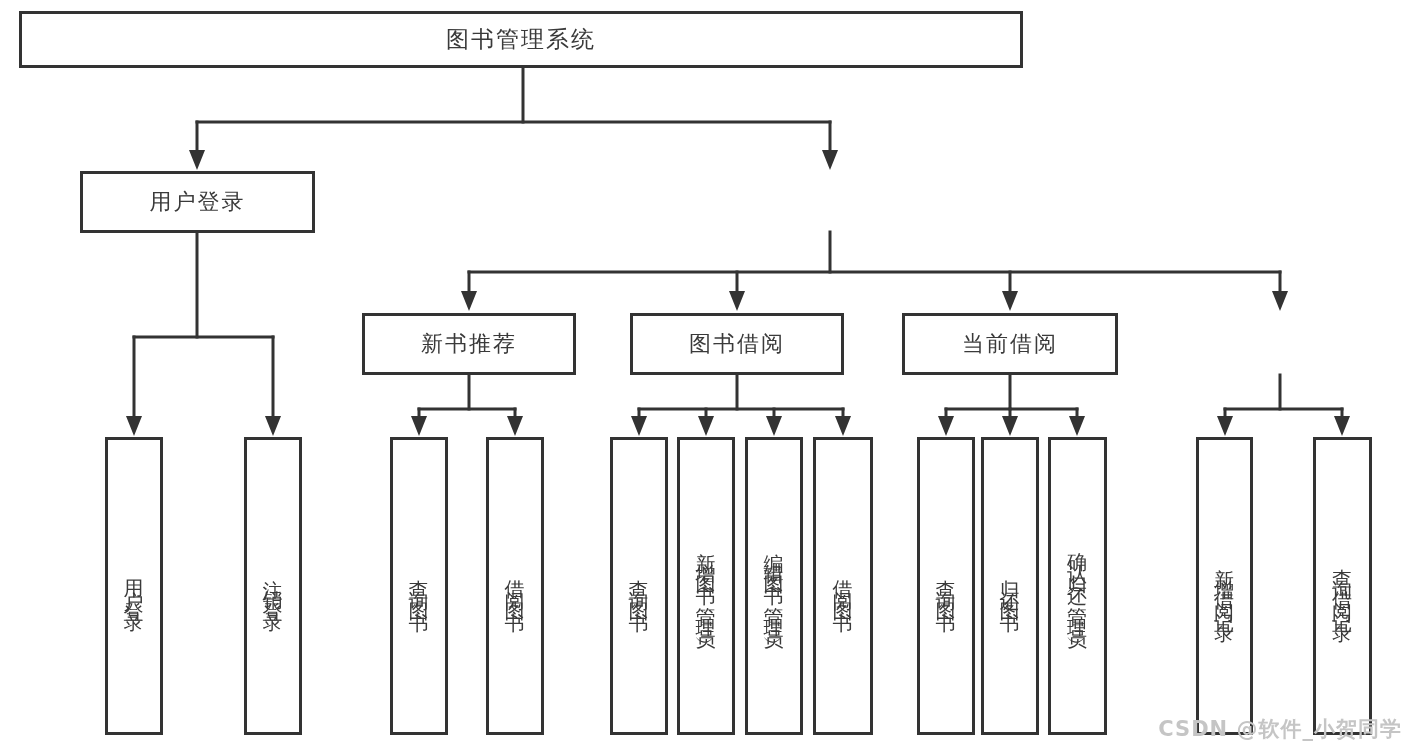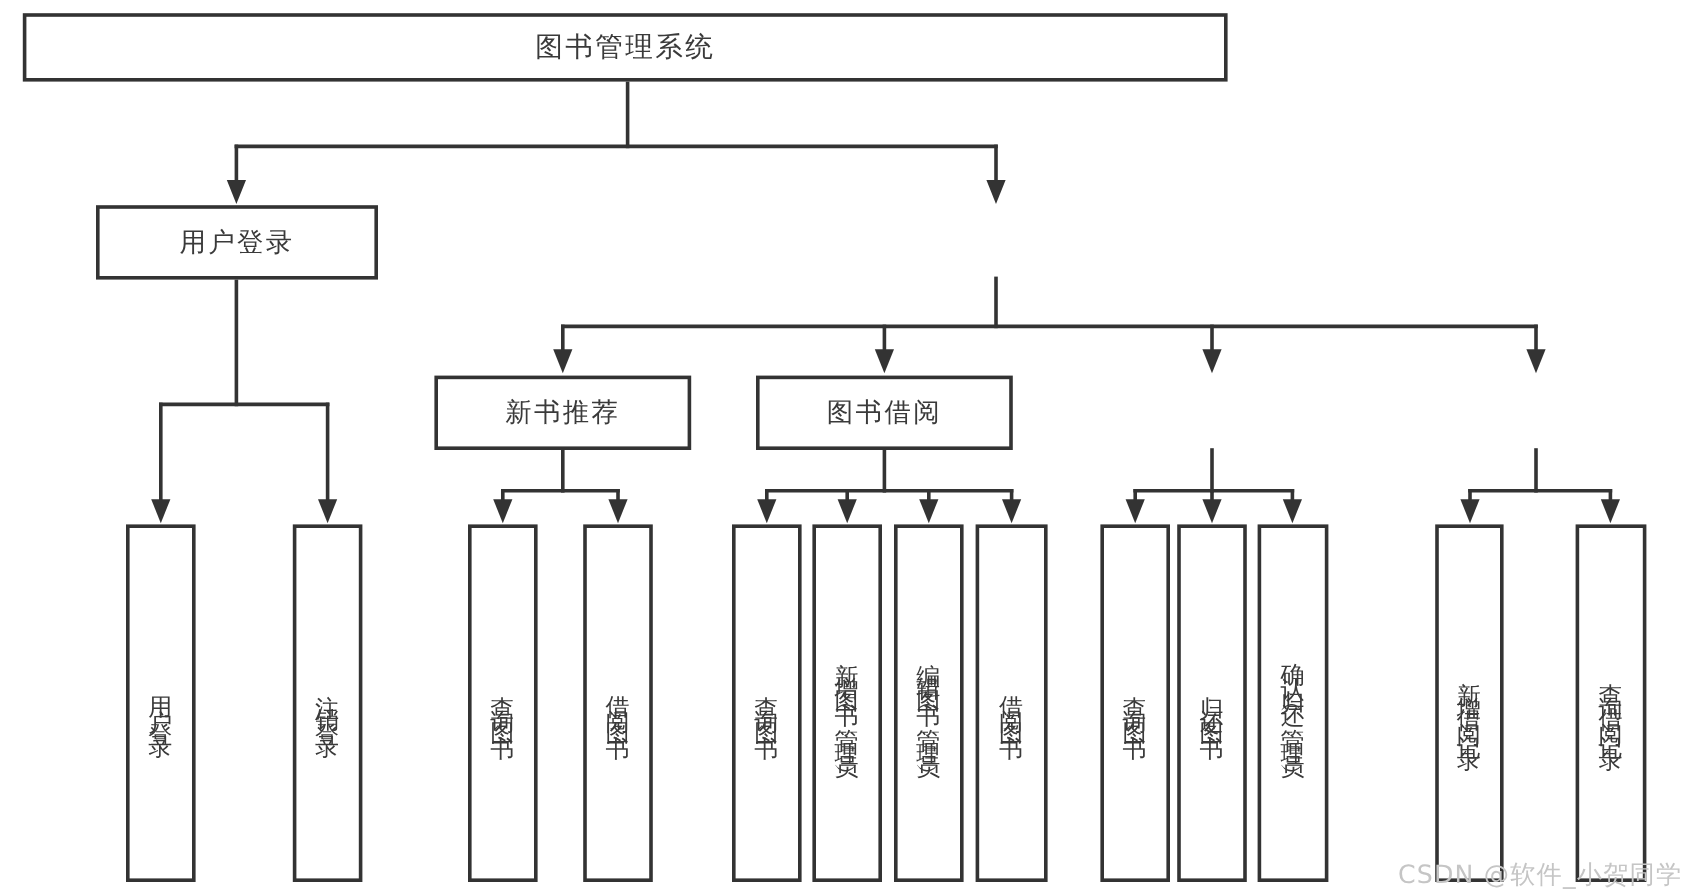--- a/index.html
+++ b/index.html
@@ -50,20 +50,21 @@
   }
   .watermark {
     position: absolute;
     right: 3px;
     bottom: 4px;
     font-size: 21px;
     color: #c5c5c5;
     letter-spacing: 1px;
     white-space: nowrap;
     z-index: 5;
+    font-weight: bold;
   }
 </style>
 </head>
 <body>
 
 <div class="canvas">
 
   <svg class="connectors" width="1405" height="747" viewBox="0 0 1405 747">
     <g stroke="#333333" stroke-width="3" stroke-linecap="square" fill="none">
 
@@ -137,20 +138,23 @@
   <div class="node node-h" style="left:80px;top:171px;width:235px;height:62px">
     <span>用户登录</span>
   </div>
 
   <div class="node node-h" style="left:362px;top:313px;width:214px;height:62px">
     <span>新书推荐</span>
   </div>
   <div class="node node-h" style="left:630px;top:313px;width:214px;height:62px">
     <span>图书借阅</span>
   </div>
+  <div class="node node-h" style="left:902px;top:313px;width:216px;height:62px">
+    <span>当前借阅</span>
+  </div>
 
   <div class="node node-v" style="left:105px;top:437px;width:58px;height:298px">
     <span class="vtext">用户登录</span>
   </div>
   <div class="node node-v" style="left:244px;top:437px;width:58px;height:298px">
     <span class="vtext">注销登录</span>
   </div>
 
   <div class="node node-v" style="left:390px;top:437px;width:58px;height:298px">
     <span class="vtext">查询图书</span>

